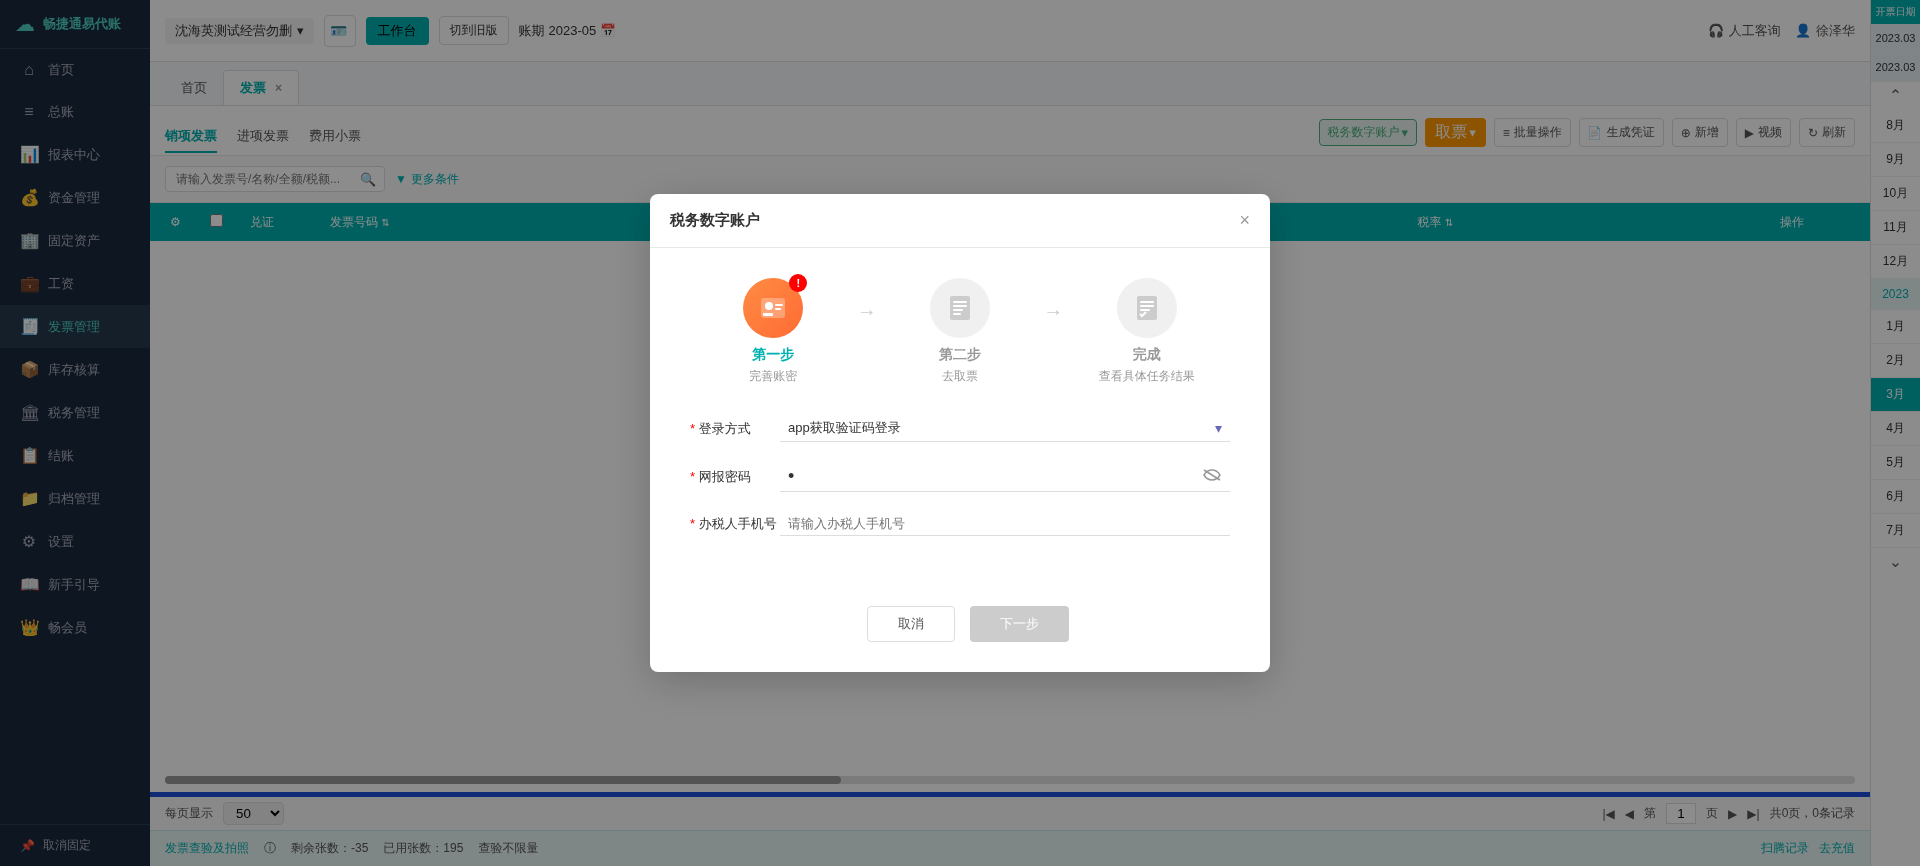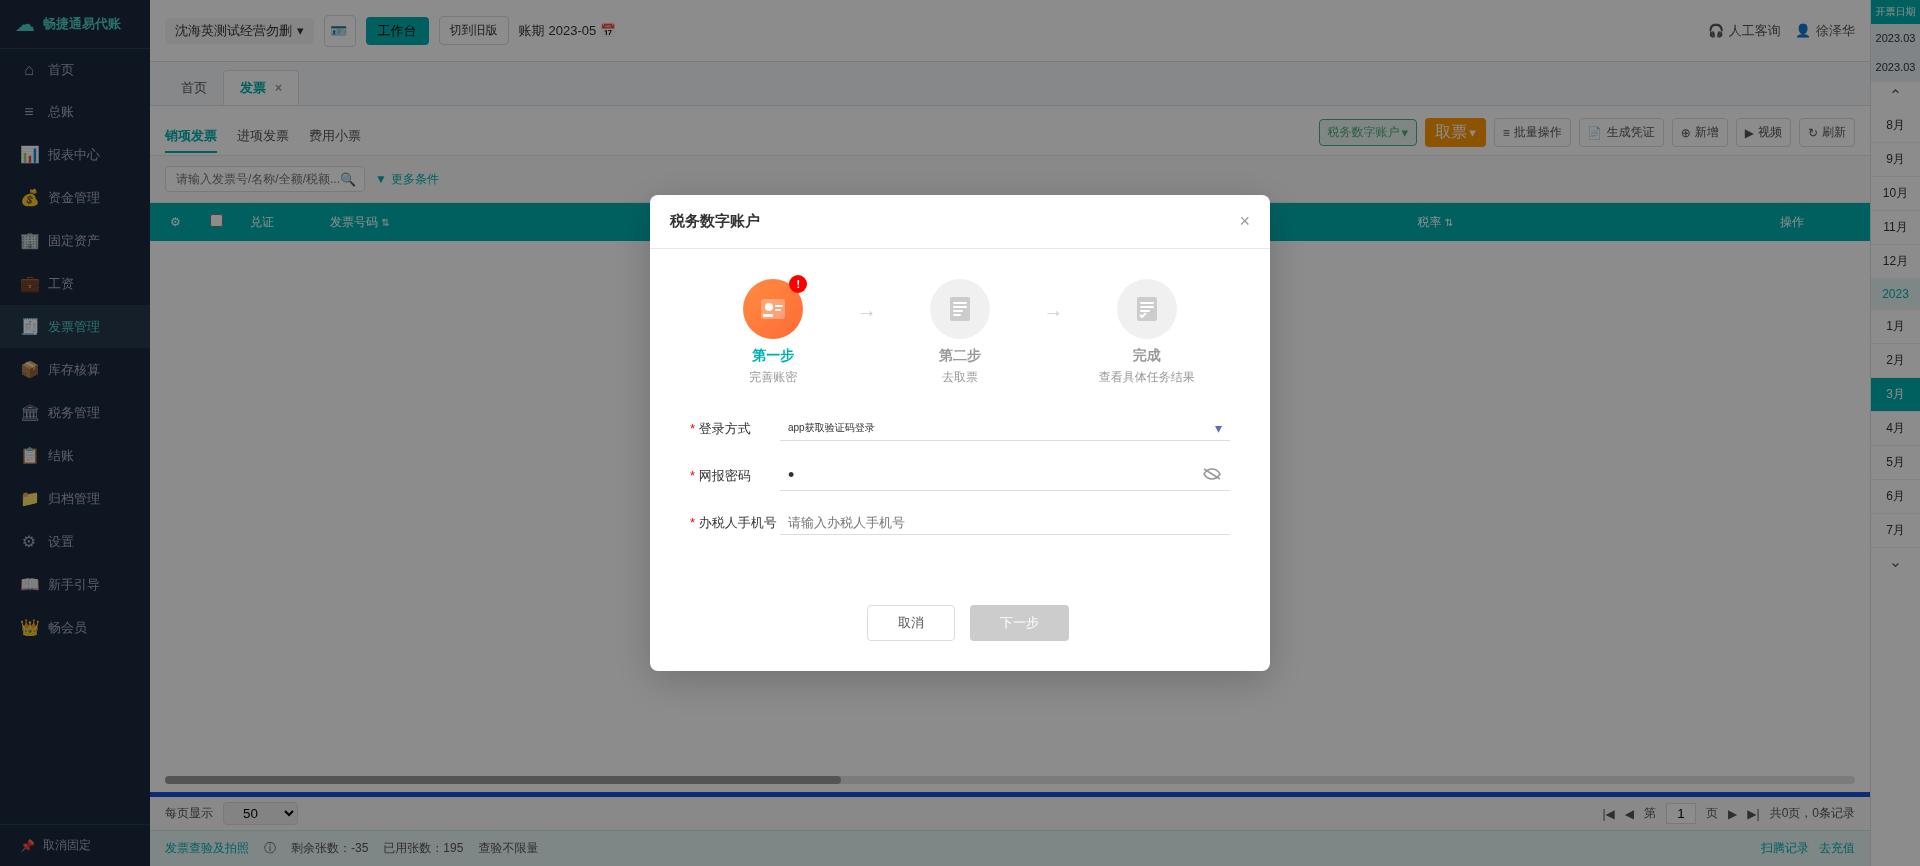--- a/index.html
+++ b/index.html
@@ -46,21 +46,21 @@
 
     
     .sub-tabs { display: flex; align-items: center; padding: 12px 15px 0; gap: 20px; border-bottom: 1px solid #e8e8e8; }
     .sub-tab { padding: 6px 0; cursor: pointer; font-size: 13px; color: #555; border-bottom: 2px solid transparent; }
     .sub-tab.active { color: #00b0b0; border-bottom: 2px solid #00b0b0; font-weight: bold; }
     .sub-tab-actions { margin-left: auto; display: flex; align-items: center; gap: 8px; padding-bottom: 8px; }
     .btn-action { color: #555; padding: 5px 8px; cursor: pointer; font-size: 12px; display: flex; align-items: center; gap: 4px; border: 1px solid #ddd; border-radius: 4px; background: #fff; }
 
     
     .filter-bar { display: flex; align-items: center; padding: 10px 15px; gap: 10px; background: #fafafa; border-bottom: 1px solid #e8e8e8; }
-    .search-input { padding: 5px 10px; border: 1px solid #ddd; border-radius: 4px; font-size: 12px; width: 200px; color: #999; }
+    .search-input { padding: 5px 10px; border: 1px solid #ddd; border-radius: 4px; font-size: 12px; width: 220px; color: #999; }
     .filter-more { color: #00b0b0; cursor: pointer; font-size: 12px; display: flex; align-items: center; gap: 4px; }
     .table-header { display: flex; align-items: center; background: #00b0b0; color: #fff; height: 38px; padding: 0 15px; font-size: 12px; }
     .th { flex: 1; text-align: left; padding: 0 5px; }
     .th.narrow { flex: 0 0 40px; }
     .th.medium { flex: 0 0 80px; }
 
     
     .bottom-bar { height: 38px; background: #fafafa; border-top: 5px solid #1d4ed8; display: flex; align-items: center; padding: 0 15px; gap: 10px; font-size: 12px; color: #555; }
     .bottom-bar-right { margin-left: auto; display: flex; align-items: center; gap: 10px; }
     .link-text { color: #00b0b0; cursor: pointer; }
@@ -84,21 +84,21 @@
     .step-icon-wrap.active .step-badge { position: absolute; top: -2px; right: -2px; background: red; color: #fff; border-radius: 50%; width: 20px; height: 20px; font-size: 11px; display: flex; align-items: center; justify-content: center; }
     .step-label { margin-top: 8px; font-size: 14px; color: #00b0b0; font-weight: bold; }
     .step-label.inactive { color: #999; }
     .step-desc { font-size: 12px; color: #999; margin-top: 4px; }
     .step-arrow { display: flex; align-items: center; padding-top: 20px; color: #ccc; font-size: 20px; }
 
     
     .form-row { display: flex; align-items: center; margin-bottom: 20px; }
     .form-label { width: 90px; font-size: 13px; color: #333; flex-shrink: 0; }
     .form-select-wrap { flex: 1; display: flex; align-items: center; border-bottom: 1px solid #ddd; padding: 4px 8px; justify-content: space-between; cursor: pointer; }
-    .form-select-text { font-size: 10px; color: #333; }
+    .form-select-text { font-size: 13px; color: #333; }
     .form-select-arrow { color: #66b; font-size: 14px; }
     .form-input-wrap { flex: 1; display: flex; align-items: center; border-bottom: 1px solid #ddd; padding: 4px 8px; }
     .form-input-wrap input { flex: 1; border: none; outline: none; font-size: 13px; color: #333; background: transparent; }
     .eye-icon { color: #999; cursor: pointer; font-size: 16px; }
 
     
     .modal-footer { display: flex; justify-content: center; gap: 15px; padding: 20px 40px 30px; }
     .btn-cancel { padding: 8px 30px; border: 1px solid #ddd; border-radius: 4px; background: #fff; cursor: pointer; font-size: 13px; color: #555; margin-left: 16px; }
     .btn-next { padding: 8px 30px; border-radius: 4px; background: #ccc; color: #fff; border: none; cursor: pointer; font-size: 13px; }
 
@@ -312,21 +312,21 @@
       <div style="flex:1;background:#fff;"></div>
 
       <div class="scroll-area">
         <div class="scrollbar-track">
           <div class="scrollbar-thumb"></div>
         </div>
       </div>
 
       <div class="bottom-bar">
         <span>每页显示</span>
-        <select style="border:1px solid #ddd;padding:2px 15px;border-radius:4px;">
+        <select style="border:1px solid #ddd;padding:2px 8px;border-radius:4px;">
           <option>50</option>
           <option>100</option>
           <option>200</option>
         </select>
         <div class="bottom-bar-right">
           <span style="cursor:pointer;">|◀</span>
           <span style="cursor:pointer;">◀</span>
           <span>第</span>
           <input type="text" value="1" style="width: 30px; border: 1px solid rgb(221, 221, 221); text-align: center; padding: 2px;">
           <span>页</span>

